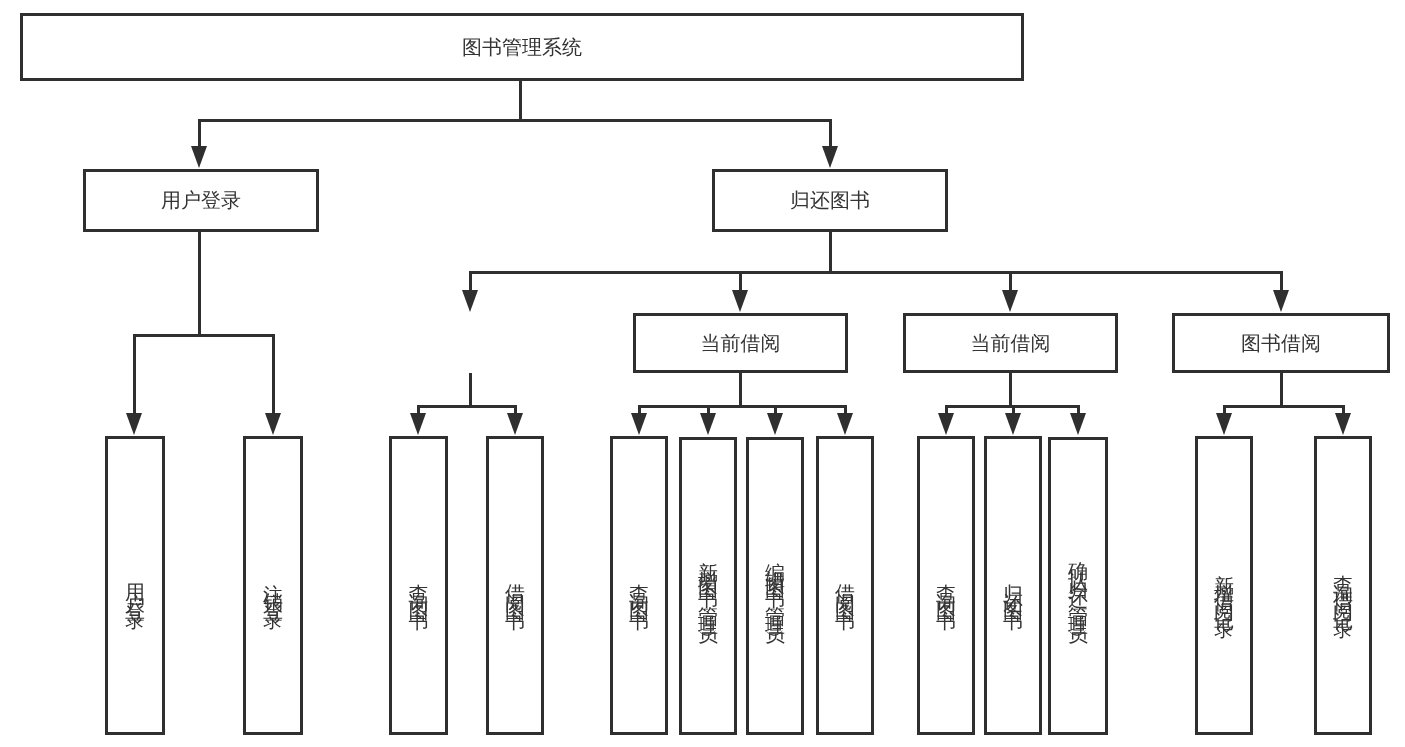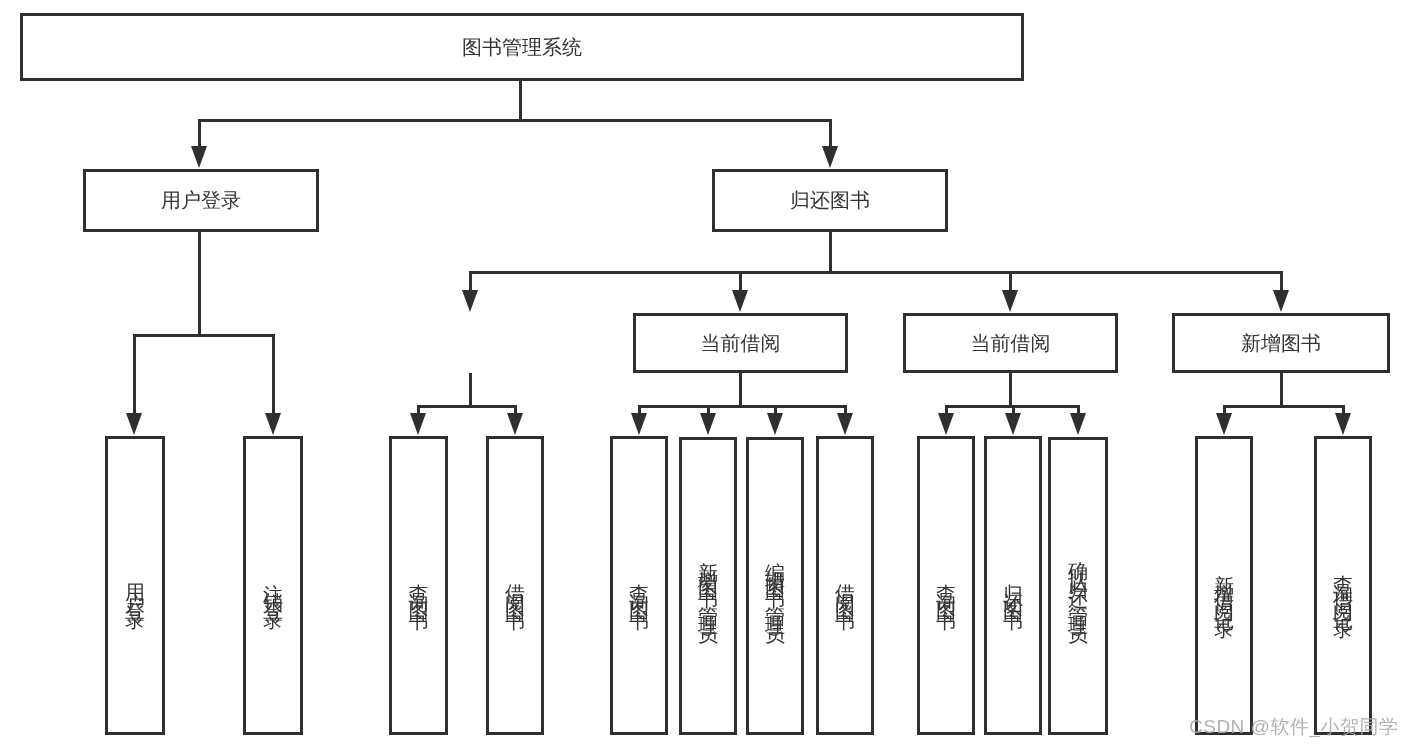--- a/index.html
+++ b/index.html
@@ -119,21 +119,21 @@
     <span>归还图书</span>
   </div>
 
   <div class="box" style="left:633px;top:313px;width:215px;height:60px">
     <span>当前借阅</span>
   </div>
   <div class="box" style="left:903px;top:313px;width:215px;height:60px">
     <span>当前借阅</span>
   </div>
   <div class="box" style="left:1172px;top:313px;width:218px;height:60px">
-    <span>新增图书</span>
+    <span>图书借阅</span>
   </div>
 
   <div class="box" style="left:105px;top:436px;width:60px;height:299px">
     <span class="vtext">用户登录</span>
   </div>
   <div class="box" style="left:243px;top:436px;width:60px;height:299px">
     <span class="vtext">注销登录</span>
   </div>
 
   <div class="box" style="left:389px;top:436px;width:59px;height:299px">
@@ -166,15 +166,14 @@
     <span class="vtext">确认归还（管理员）</span>
   </div>
 
   <div class="box" style="left:1195px;top:436px;width:58px;height:299px">
     <span class="vtext">新增借阅记录</span>
   </div>
   <div class="box" style="left:1314px;top:436px;width:58px;height:299px">
     <span class="vtext">查询借阅记录</span>
   </div>
 
-  <div class="watermark">CSDN @软件_小贺同学</div>
 
 </div>
 
 </body></html>

